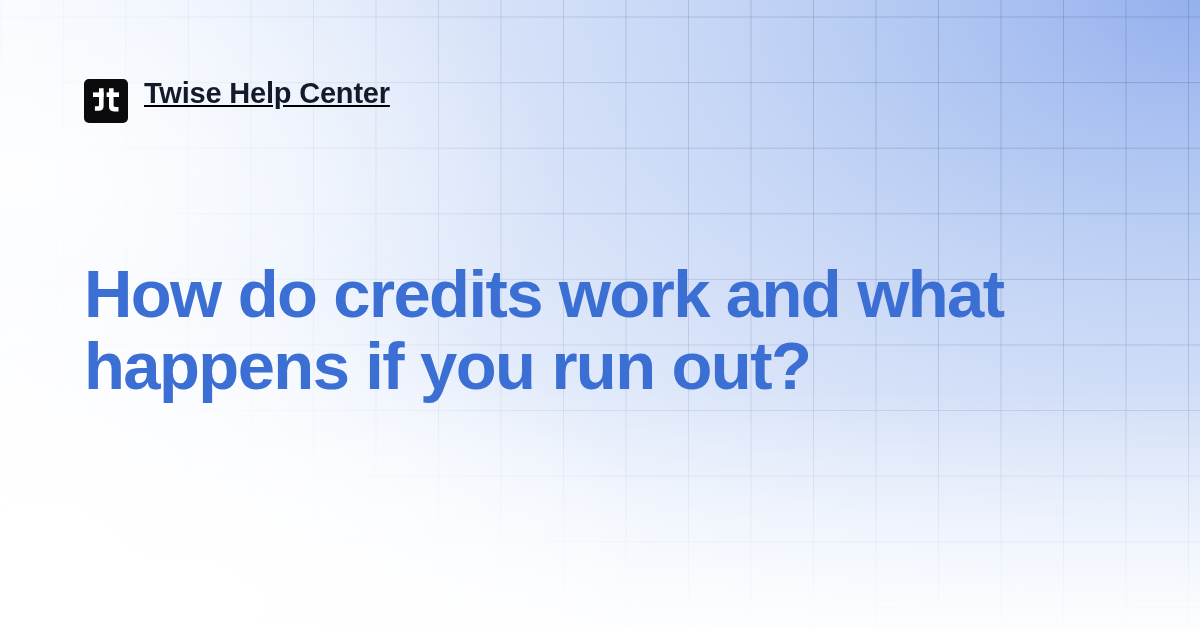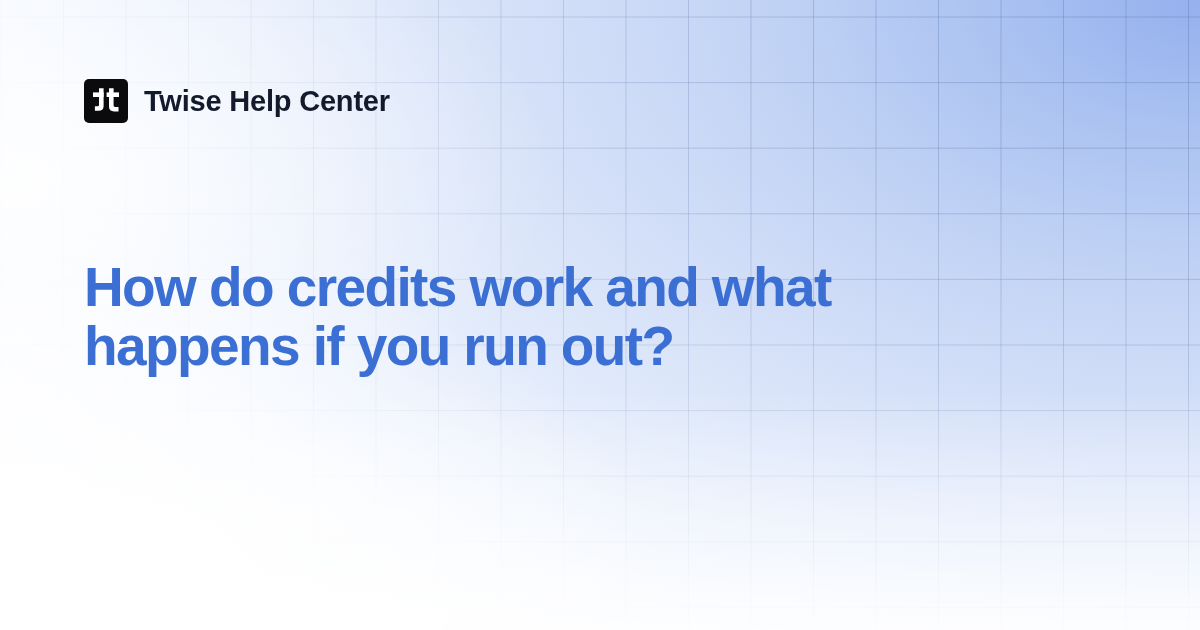--- a/index.html
+++ b/index.html
@@ -96,22 +96,23 @@
     width: 100%;
     height: 100%;
   }
 
   
   .brand {
     position: absolute;
     left: 84px;
     top: 79px;
     display: flex;
-    align-items: center;
+    align-items: flex-start;
     gap: 16px;
+    text-decoration: underline;
   }
   .brand-logo {
     width: 44px;
     height: 44px;
     border-radius: 5px;
     background: #0b0b0d;
     display: flex;
     align-items: center;
     justify-content: center;
     flex: 0 0 auto;
@@ -126,21 +127,21 @@
     line-height: 1;
   }
 
   
   .headline {
     position: absolute;
     left: 84px;
     top: 258px;
     width: 960px;
     margin: 0;
-    font-size: 55px;
+    font-size: 67px;
     line-height: 1.07;
     font-weight: 700;
     letter-spacing: -1.6px;
     color: #3b6fd4;
     word-break: normal;
   }
 </style>
 </head>
 <body>
 

